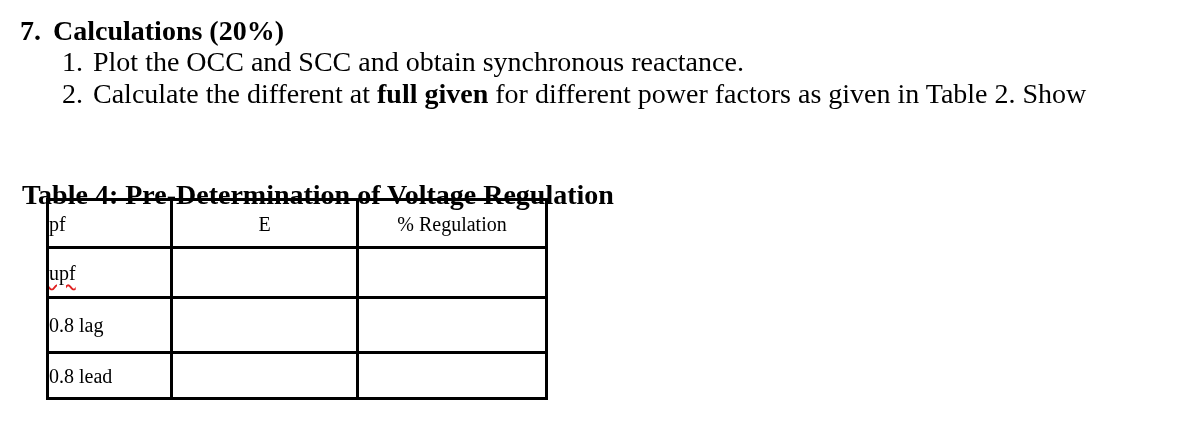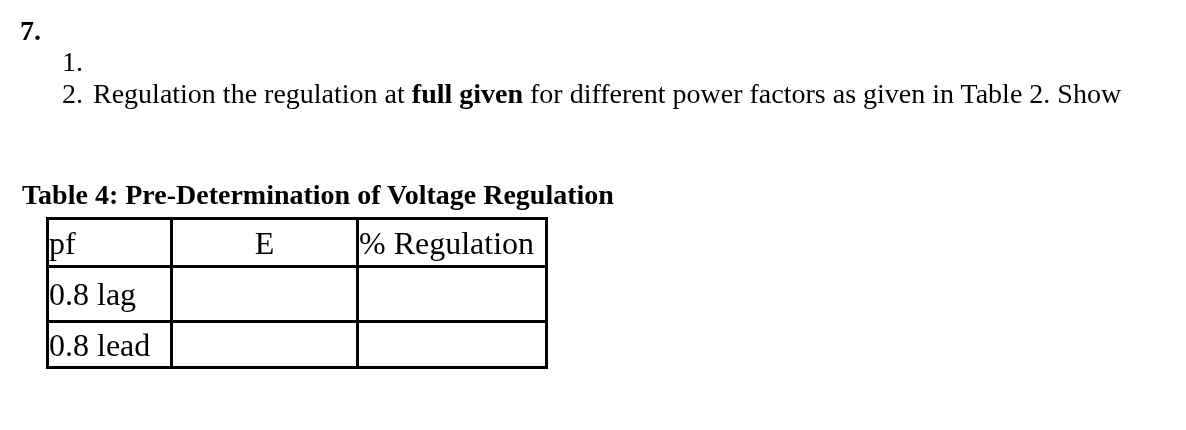--- a/index.html
+++ b/index.html
@@ -31,68 +31,75 @@
   .li1-text  { left: 93px;  top: 46px; }
   .li2-num   { left: 62px;  top: 78px; }
   .li2-text  { left: 93px;  top: 78px; }
   .li2-cont  { left: 93px;  top: 110px; }
 
   .tbl-caption { left: 22px; top: 179px; font-weight: bold; }
 
   table.reg-table {
     position: absolute;
     left: 46px;
-    top: 217px;
+    top: 198px;
     border-collapse: collapse;
     table-layout: fixed;
-    font-size: 32px;
+    font-size: 20px;
     line-height: 32px;
   }
   table.reg-table td {
     border: 3px solid #000000;
     vertical-align: middle;
     padding: 0;
     overflow: hidden;
   }
   td.c-pf  { width: 121px; padding-left: 10px; text-align: left; }
   td.c-e   { width: 183px; text-align: center; }
-  td.c-reg { width: 186px; }
+  td.c-reg { width: 186px; text-align: center; }
   tr.r-head { height: 48px; }
   tr.r-1    { height: 50px; }
   tr.r-2    { height: 55px; }
   tr.r-3    { height: 46px; margin-top: 48px; }
 
   .squiggle {
     text-decoration-line: underline;
     text-decoration-style: wavy;
     text-decoration-color: #e02020;
     text-decoration-thickness: 2px;
     text-underline-offset: 4px;
   }
 </style>
 </head>
 <body>
 
 <div class="doc">
 
   <span class="abs sec-num">7.</span>
+  <span class="abs sec-title">Calculations (20%)</span>
 
   <span class="abs li1-num">1.</span>
+  <span class="abs li1-text">Plot the OCC and SCC and obtain synchronous reactance.</span>
 
   <span class="abs li2-num">2.</span>
-  <span class="abs li2-text"><span>Regulation the regulation at </span><span class="bold">full given</span><span> for different power factors as given in Table 2. Show</span></span>
+  <span class="abs li2-text"><span>Calculate the different at </span><span class="bold">full given</span><span> for different power factors as given in Table 2. Show</span></span>
 
   <span class="abs tbl-caption">Table 4: Pre-Determination of Voltage Regulation</span>
 
   <table class="reg-table">
     <tbody>
         <tr class="r-head">
       <td class="c-pf">pf</td>
       <td class="c-e">E</td>
       <td class="c-reg">% Regulation</td>
+    </tr>
+    <tr class="r-1">
+      <td class="c-pf"><span class="squiggle">upf</span></td>
+      <td class="c-e"></td>
+      <td class="c-reg"></td>
     </tr>
     <tr class="r-2">
       <td class="c-pf">0.8 lag</td>
       <td class="c-e"></td>
       <td class="c-reg"></td>
     </tr>
     <tr class="r-3">
       <td class="c-pf">0.8 lead</td>
       <td class="c-e"></td>
       <td class="c-reg"></td>

